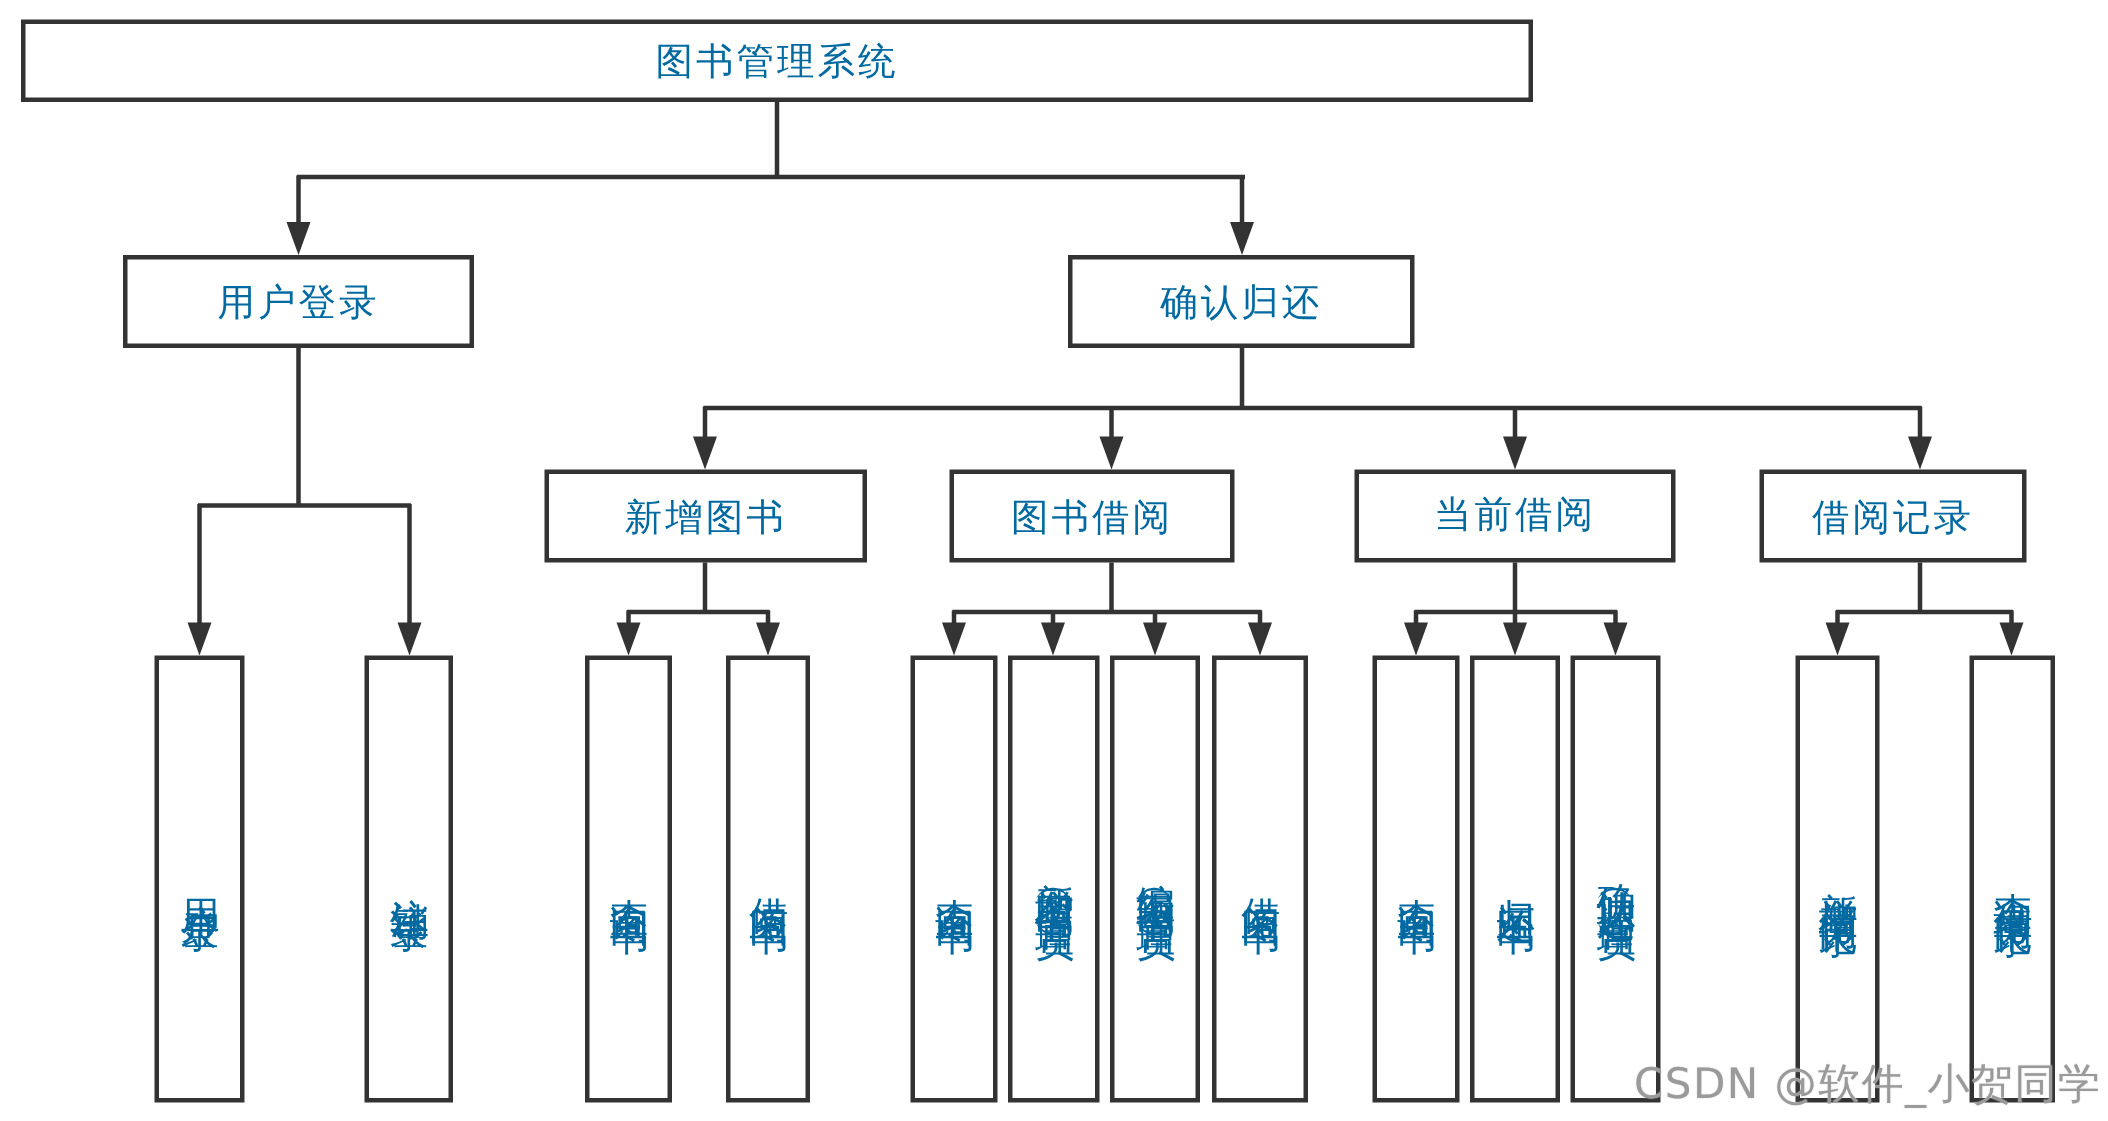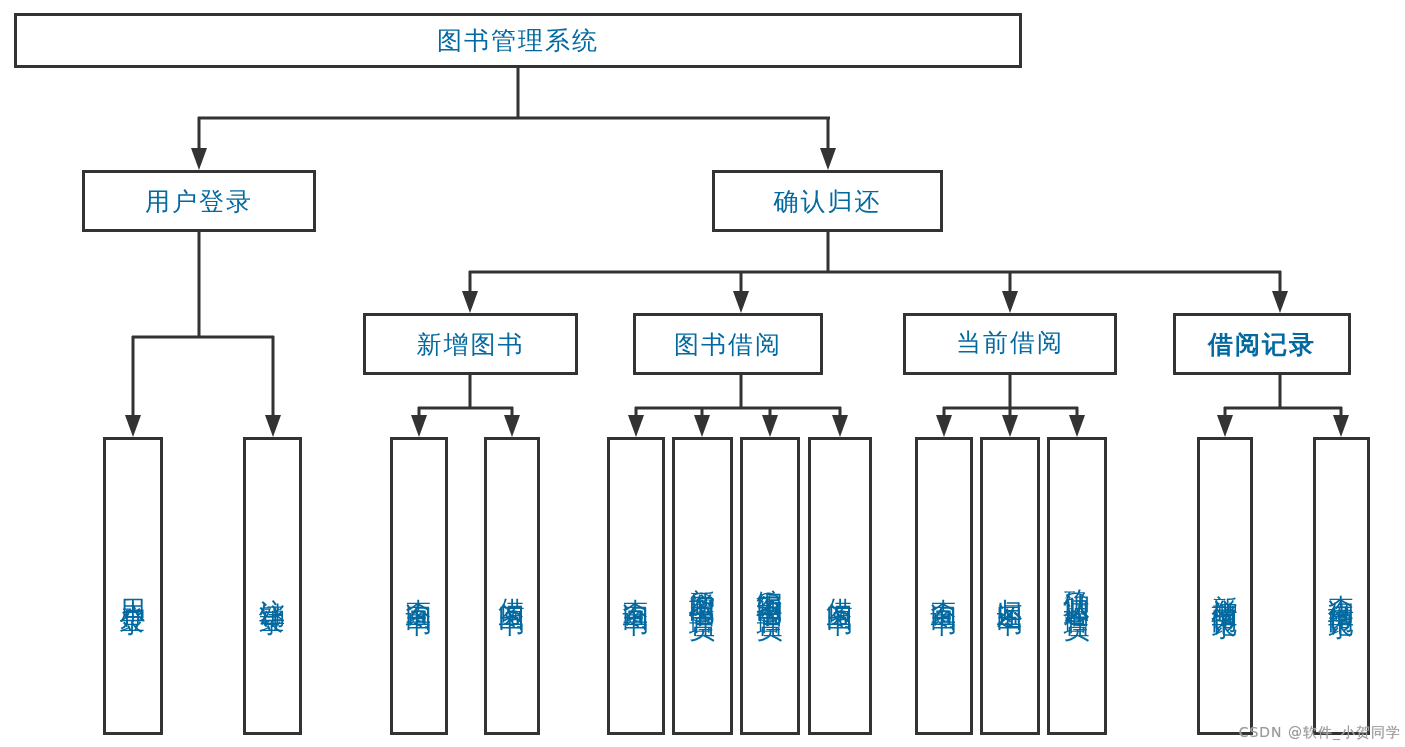--- a/index.html
+++ b/index.html
@@ -28,21 +28,21 @@
     writing-mode:vertical-rl;
     text-orientation:mixed;
     font-size:26px;
     letter-spacing:4px;
     white-space:normal;
   }
   .watermark{
     position:absolute;
     right:4px;bottom:5px;
     z-index:5;
-    font-size:14px;
+    font-size:28px;
     letter-spacing:1px;
     color:#9a9a9a;
     text-shadow:0 0 1px #c9c9c9;
   }
 </style>
 </head>
 <body>
 
 <div class="stage">
 
@@ -79,21 +79,21 @@
   </svg>
 
   <div class="node" style="left:14px;top:13px;width:1008px;height:55px;">图书管理系统</div>
 
   <div class="node" style="left:82px;top:170px;width:234px;height:62px;">用户登录</div>
   <div class="node" style="left:712px;top:170px;width:231px;height:62px;">确认归还</div>
 
   <div class="node" style="left:363px;top:313px;width:215px;height:62px;">新增图书</div>
   <div class="node" style="left:633px;top:313px;width:190px;height:62px;">图书借阅</div>
   <div class="node" style="left:903px;top:313px;width:214px;height:62px;font-family:Liberation Mono, monospace;">当前借阅</div>
-  <div class="node" style="left:1173px;top:313px;width:178px;height:62px;font-weight:bold;">借阅记录</div>
+  <div class="node" style="left:1173px;top:313px;width:178px;height:62px;">借阅记录</div>
 
   <div class="node leaf" style="left:103px;top:437px;width:60px;height:298px;">用户登录</div>
   <div class="node leaf" style="left:243px;top:437px;width:59px;height:298px;">注销登录</div>
 
   <div class="node leaf" style="left:390px;top:437px;width:58px;height:298px;">查询图书</div>
   <div class="node leaf" style="left:484px;top:437px;width:56px;height:298px;">借阅图书</div>
 
   <div class="node leaf" style="left:607px;top:437px;width:58px;height:298px;">查询图书</div>
   <div class="node leaf" style="left:672px;top:437px;width:61px;height:298px;">新增图书（管理员）</div>
   <div class="node leaf" style="left:740px;top:437px;width:60px;height:298px;">编辑图书（管理员）</div>

